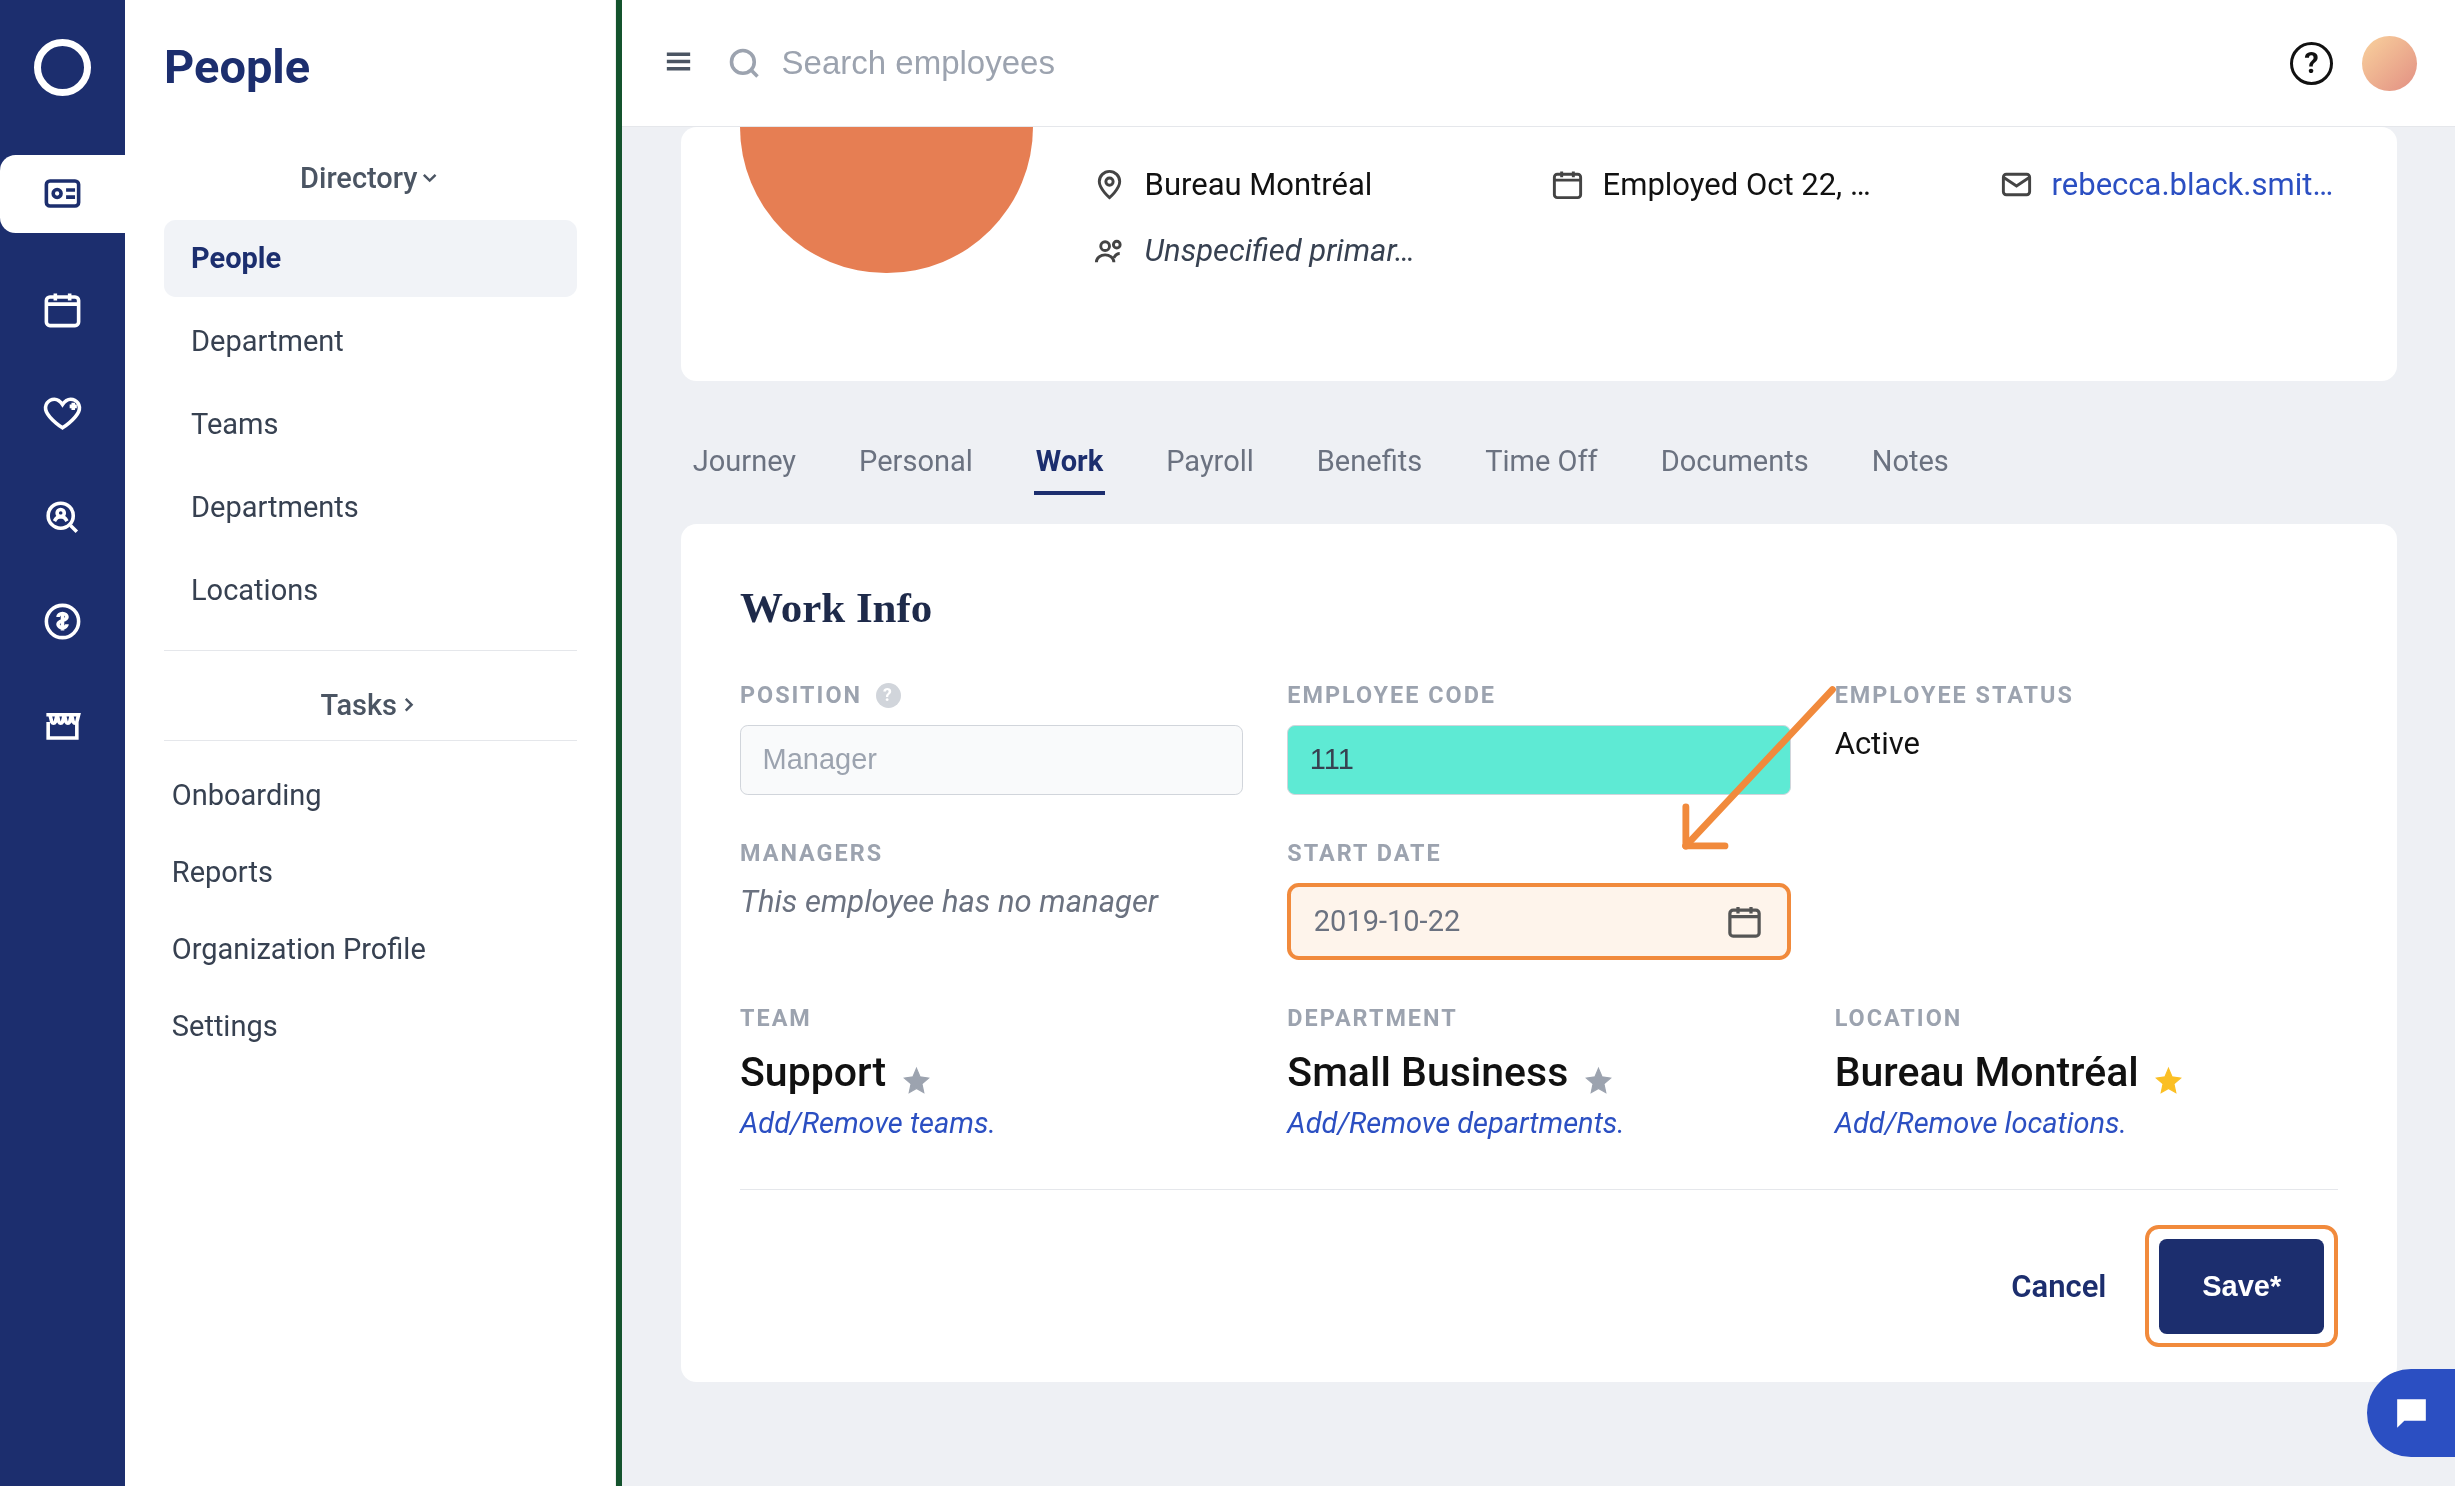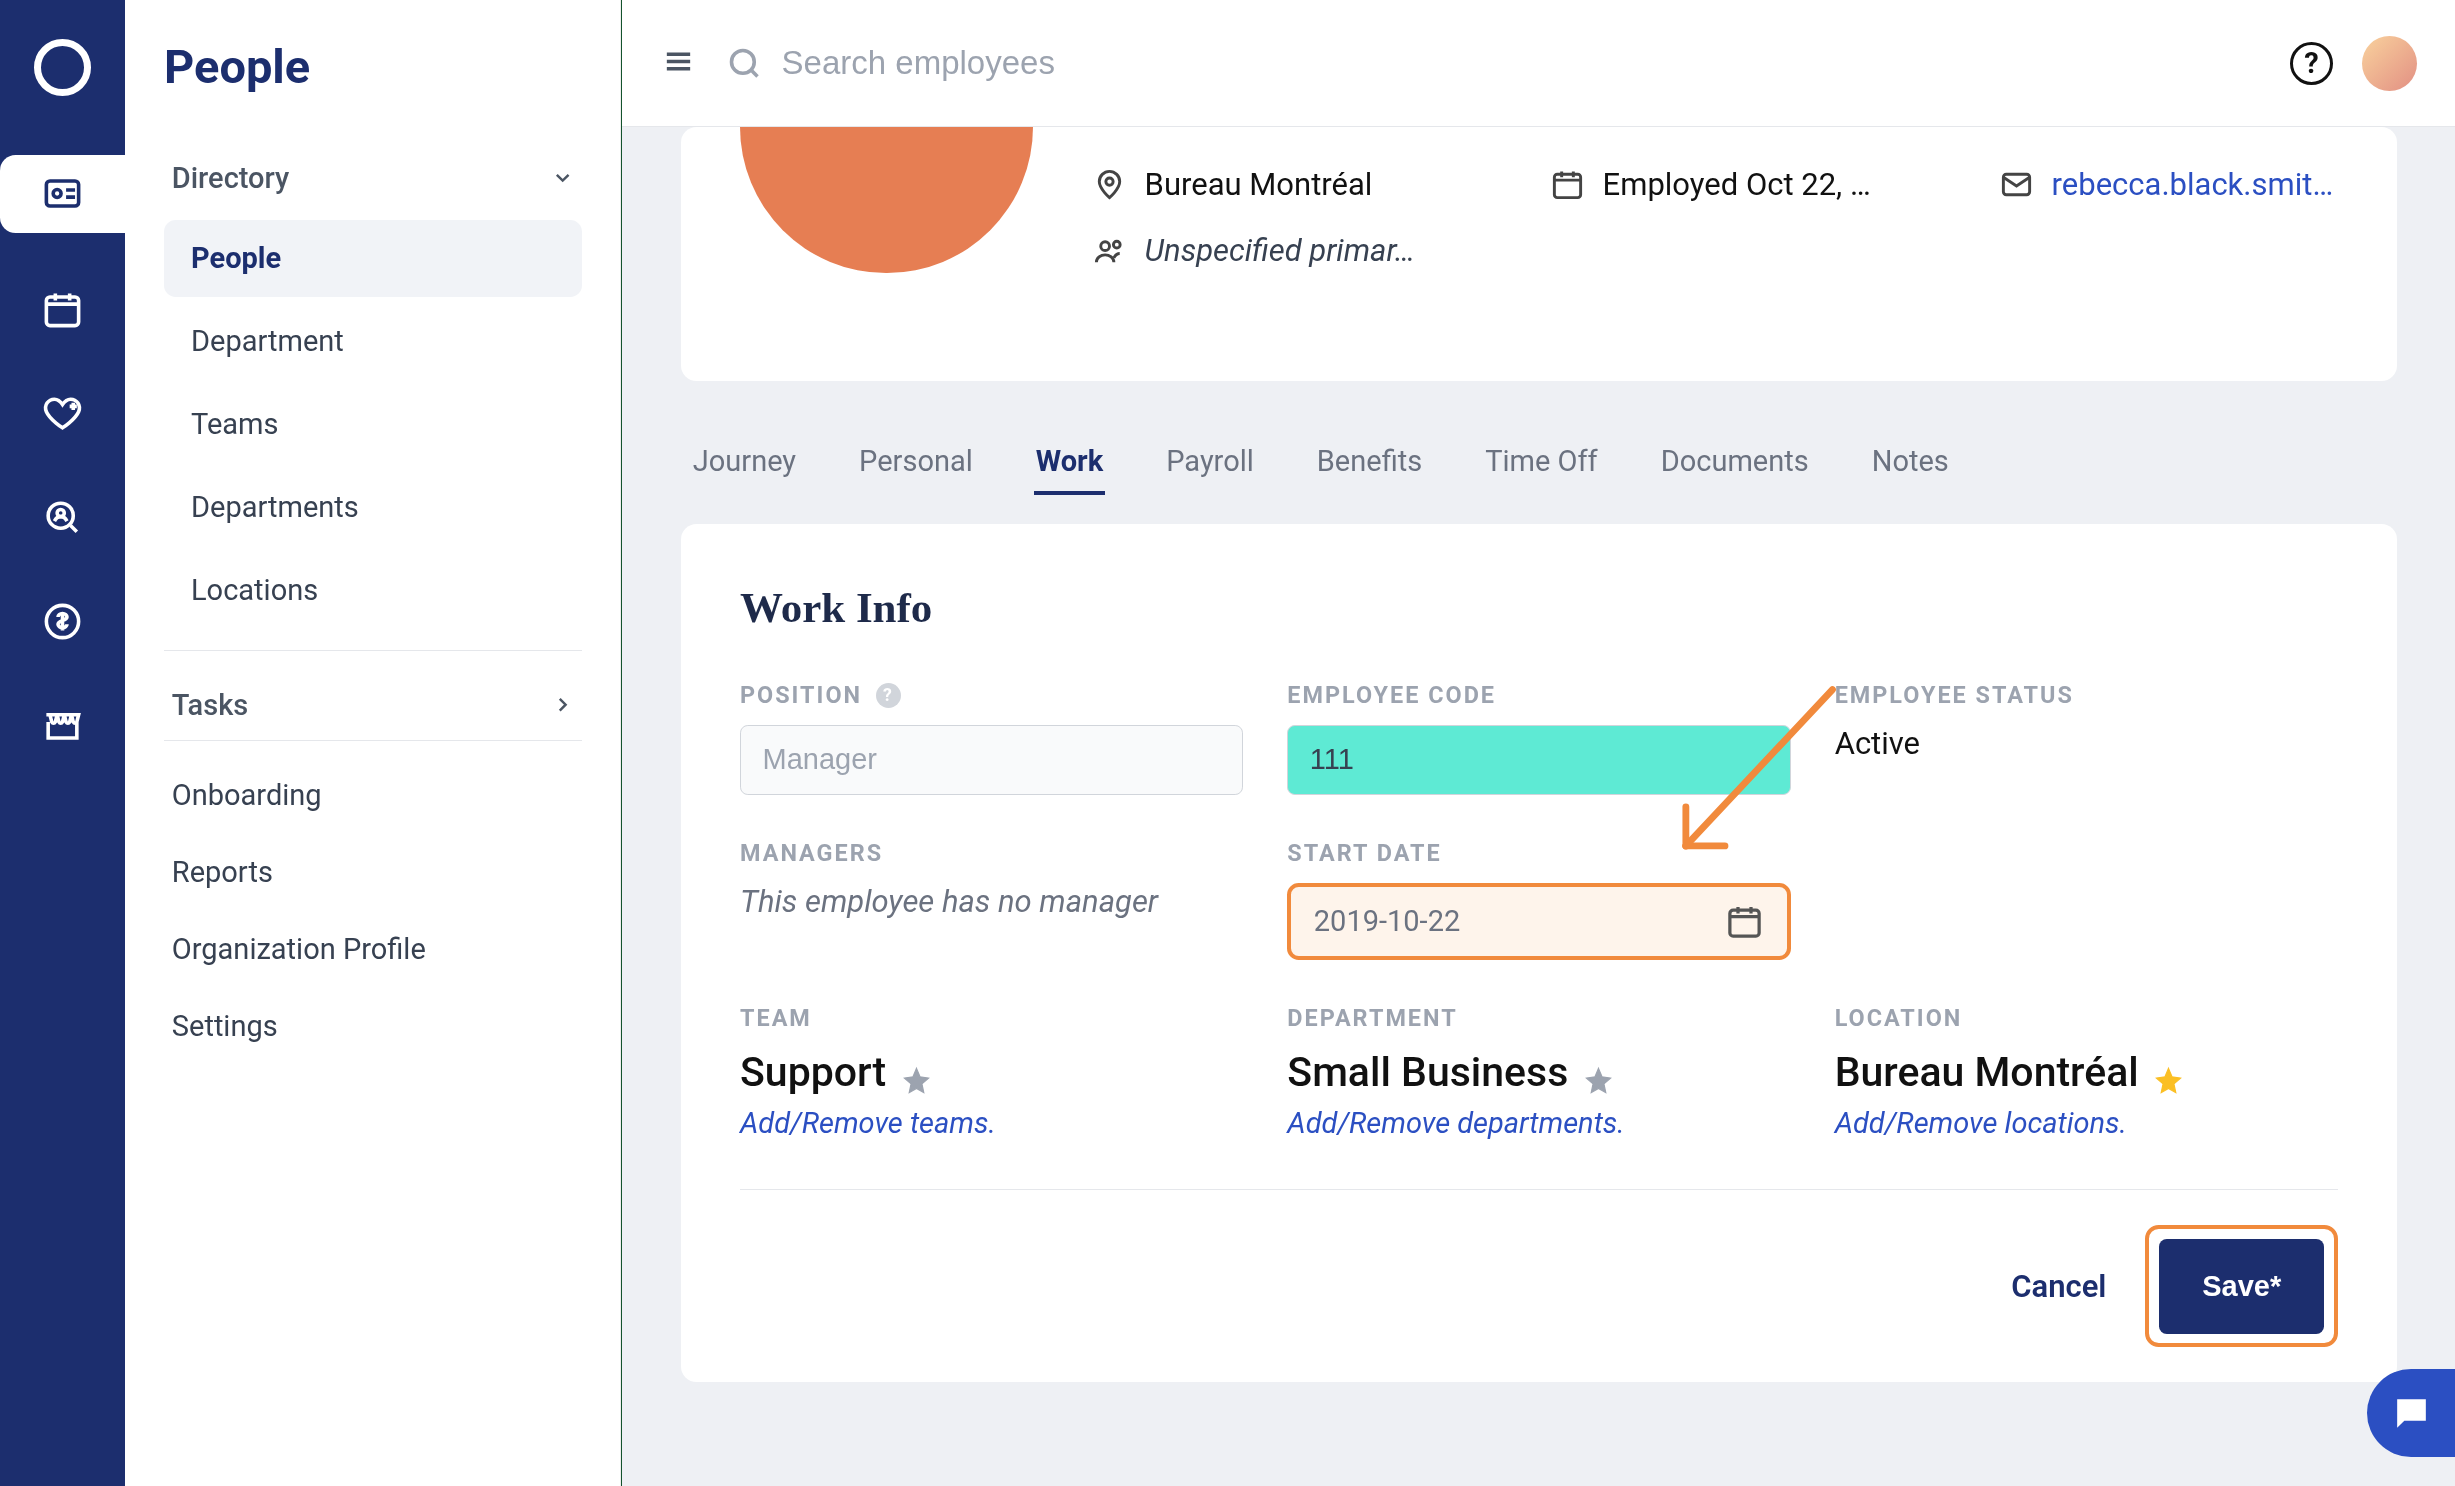--- a/index.html
+++ b/index.html
@@ -51,31 +51,31 @@
     box-sizing: content-box;
     margin-bottom: 9.8px;
     cursor: pointer;
   }
 
   
   .sidebar {
     width: 497px;
     background: #fff;
     padding: 39px 39px 0 39px;
-    border-right: 1px solid #14532d;
+    border-right: 6px solid #14532d;
     box-shadow: inset -1px 0 0 #eee;
   }
   .sidebar-title {
     font-size: 47px;
     font-weight: 700;
     color: #1c2e6e;
     margin-bottom: 49px;
   }
   .nav-group-header {
-    display: flex; justify-content: space-between; align-items: center;
+    display: flex; justify-content: center; align-items: center;
     font-size: 29px; color: #4b5563; padding: 17.6px 7.8px; cursor: pointer;
     font-weight: 500;
   }
   .nav-subitems { margin: 7.8px 0 19.5px 0; border-bottom: 1px solid #e5e7eb; padding-bottom: 15.6px; }
   .nav-subitem {
     padding: 21.5px 27px; font-size: 29px; color: #374151;
     border-radius: 11.7px; cursor: pointer; margin-bottom: 5.9px;
   }
   .nav-subitem.active { background: #f1f3f7; color: #1c2e6e; font-weight: 700; }
   .nav-item {

